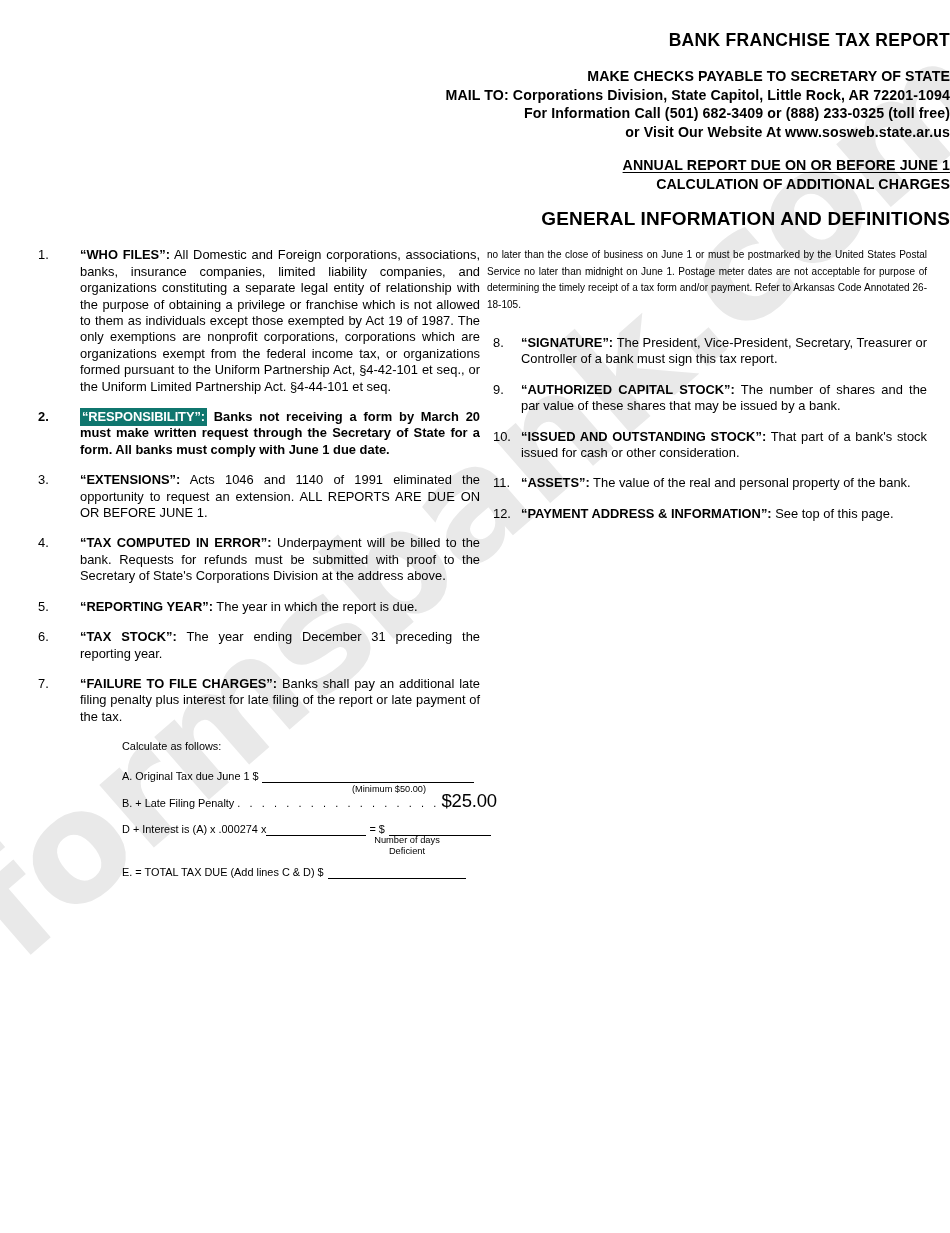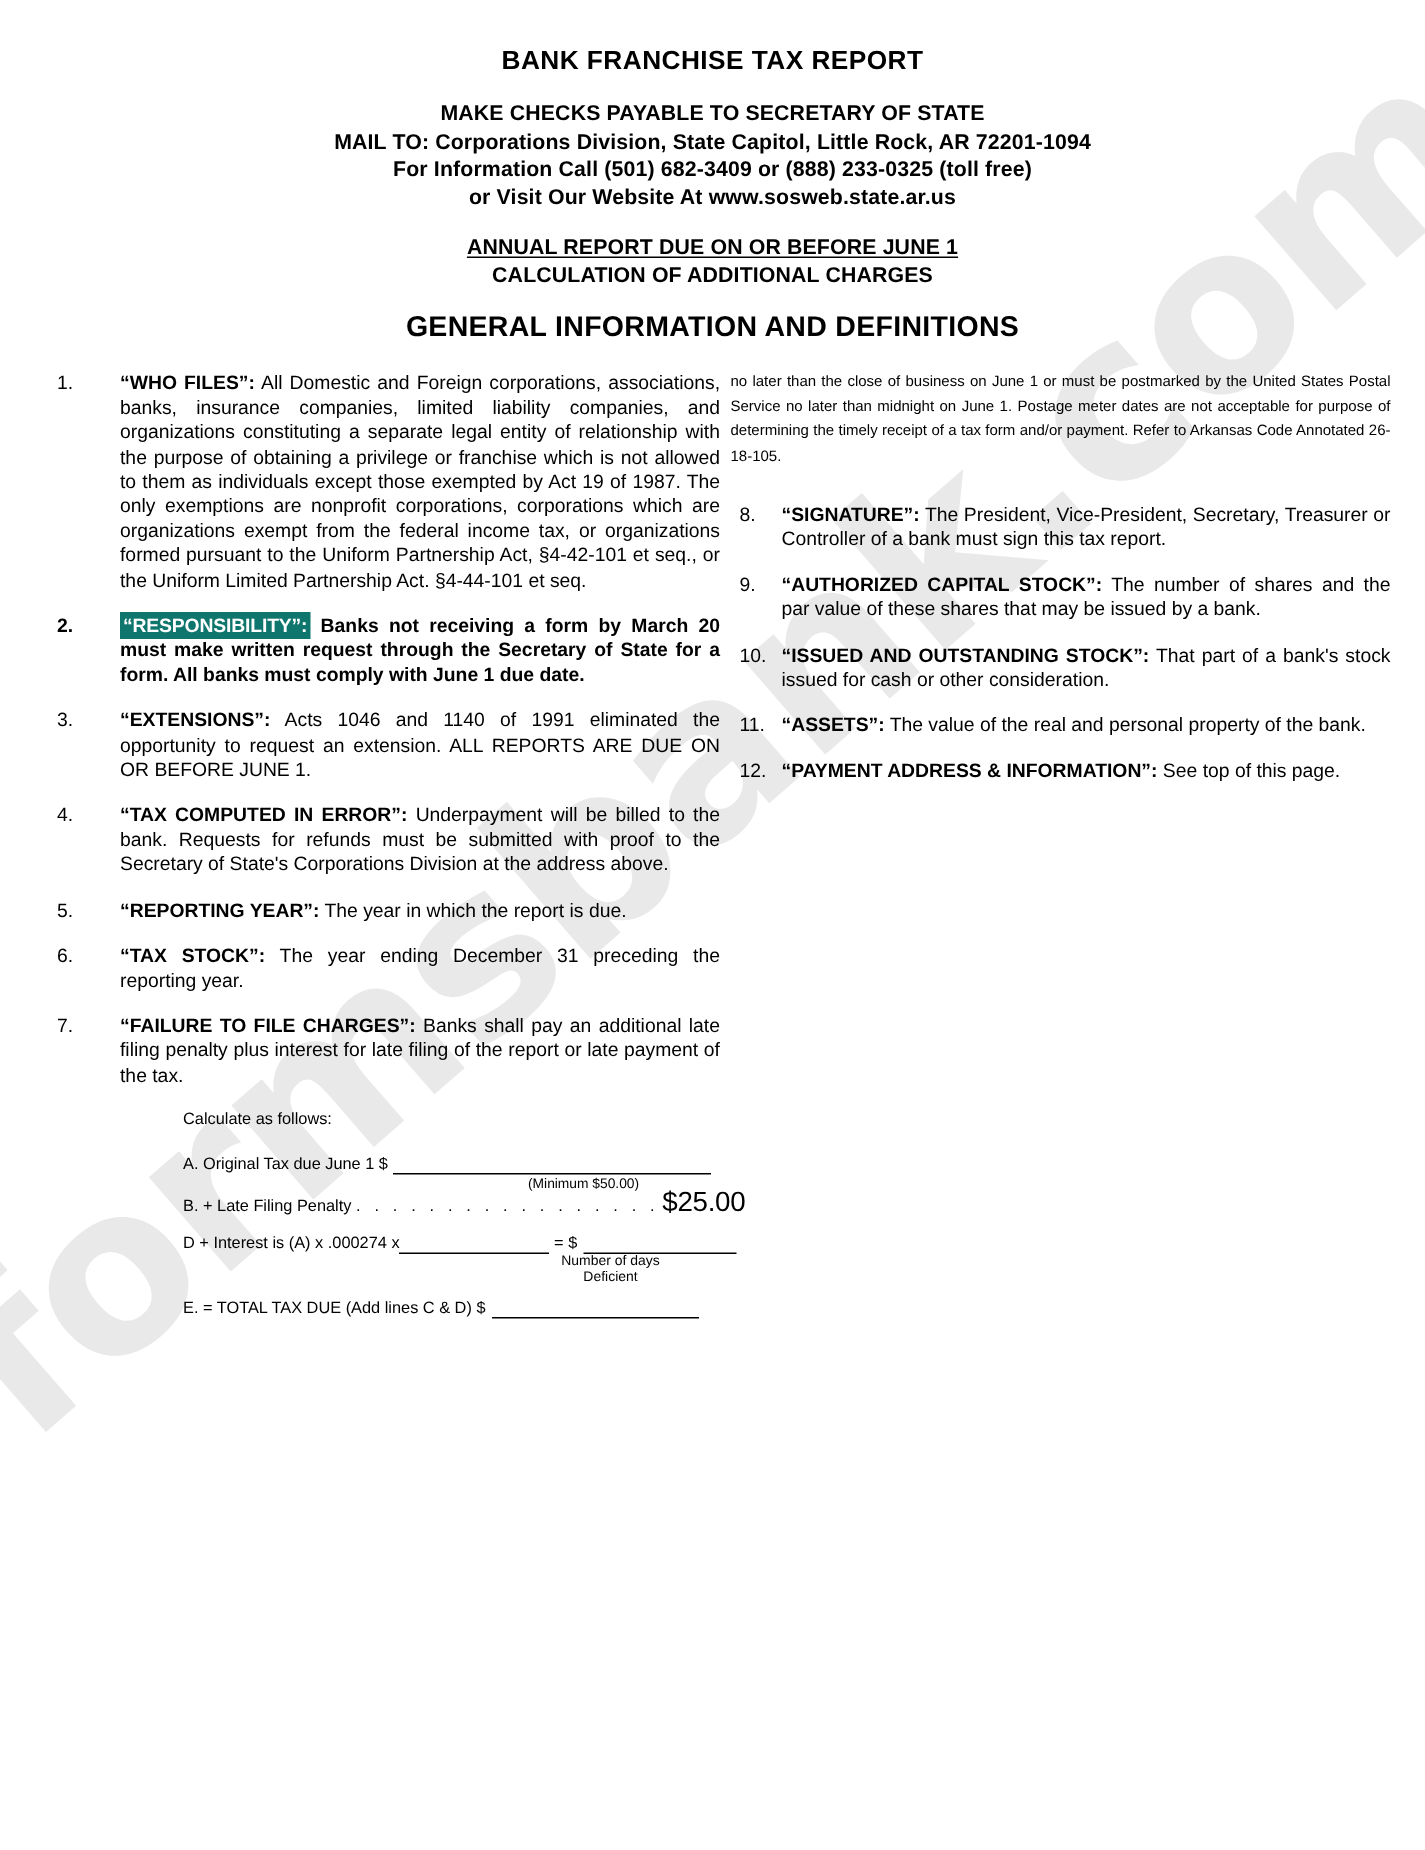--- a/index.html
+++ b/index.html
@@ -34,21 +34,21 @@
     color: #e9e9e9;
     white-space: nowrap;
     pointer-events: none;
     z-index: 0;
     user-select: none;
   }
 
   .content { position: relative; z-index: 2; }
 
   
-  .hdr { text-align: center; }
+  .hdr { text-align: right; }
   .hdr-title {
     font-size: 17.5px;
     font-weight: 700;
     letter-spacing: 0.3px;
     margin-top: 30px;
   }
   .hdr-block2 {
     margin-top: 16px;
     font-size: 14.2px;
     font-weight: 700;

